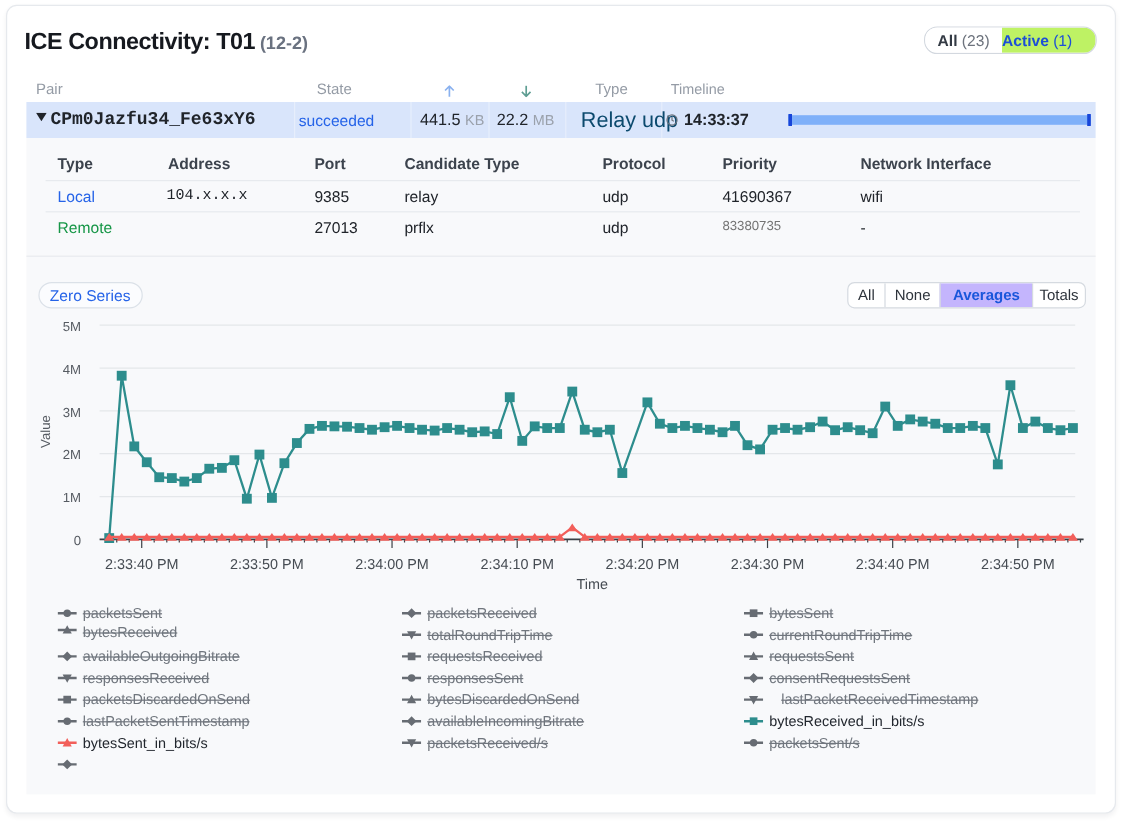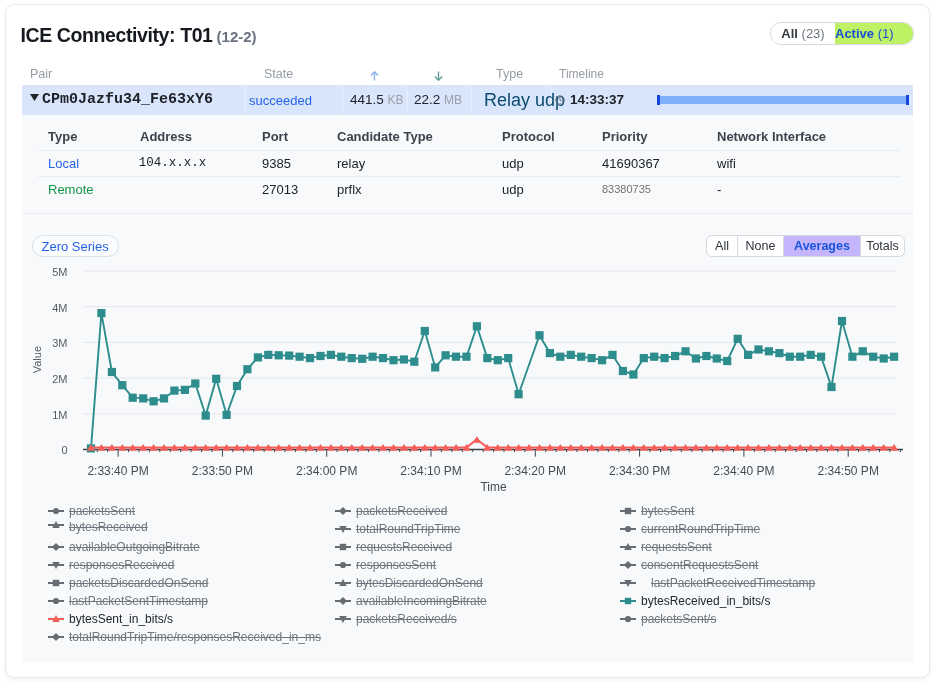--- a/index.html
+++ b/index.html
@@ -392,21 +392,20 @@
       <line x1="0" y1="5" x2="16" y2="5" stroke="#f25f5a" stroke-width="2"></line>
       <path d="M8 1 L11.8 8 L4.2 8 Z" fill="#f25f5a"></path>
     </svg>
     <span style="font-size:12px;color:#22272e;white-space:nowrap">bytesSent_in_bits/s</span>
   </div>
 <div style="position:absolute;left:48px;top:627.6px;height:18px;display:flex;align-items:center;gap:5px">
     <svg width="16" height="10" viewBox="0 0 16 10" style="flex:0 0 16px">
       <line x1="0" y1="5" x2="16" y2="5" stroke="#676c73" stroke-width="2"></line>
       <path d="M8 0.9 L12.1 5 L8 9.1 L3.9 5 Z" fill="#676c73"></path>
     </svg>
-    <span style="font-size:12px;color:#70767e;text-decoration:line-through;white-space:nowrap">totalRoundTripTime/responsesReceived_in_ms</span>
   </div>
 <div style="position:absolute;left:335px;top:501.6px;height:18px;display:flex;align-items:center;gap:5px">
     <svg width="16" height="10" viewBox="0 0 16 10" style="flex:0 0 16px">
       <line x1="0" y1="5" x2="16" y2="5" stroke="#676c73" stroke-width="2"></line>
       <path d="M8 0.9 L12.1 5 L8 9.1 L3.9 5 Z" fill="#676c73"></path>
     </svg>
     <span style="font-size:12px;color:#70767e;text-decoration:line-through;white-space:nowrap">packetsReceived</span>
   </div>
 <div style="position:absolute;left:335px;top:519.6px;height:18px;display:flex;align-items:center;gap:5px">
     <svg width="16" height="10" viewBox="0 0 16 10" style="flex:0 0 16px">

